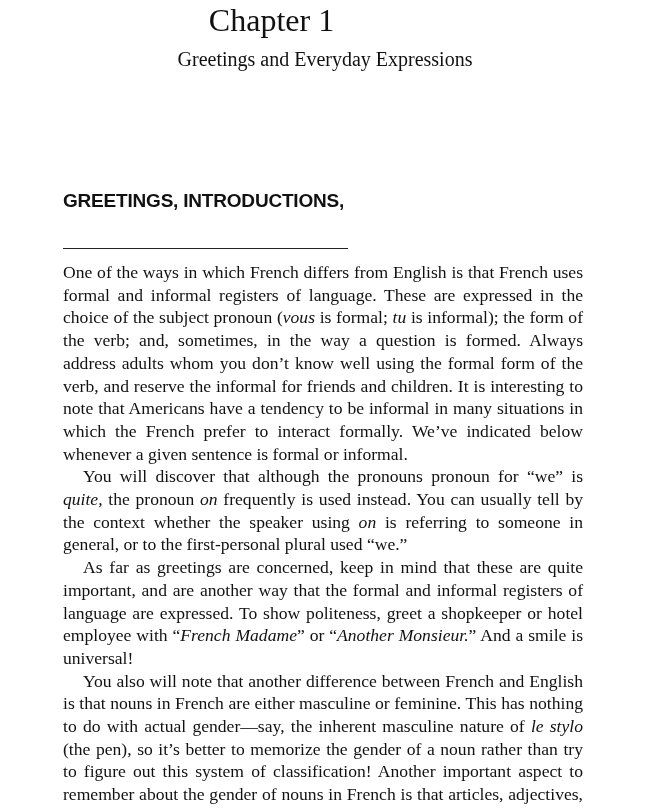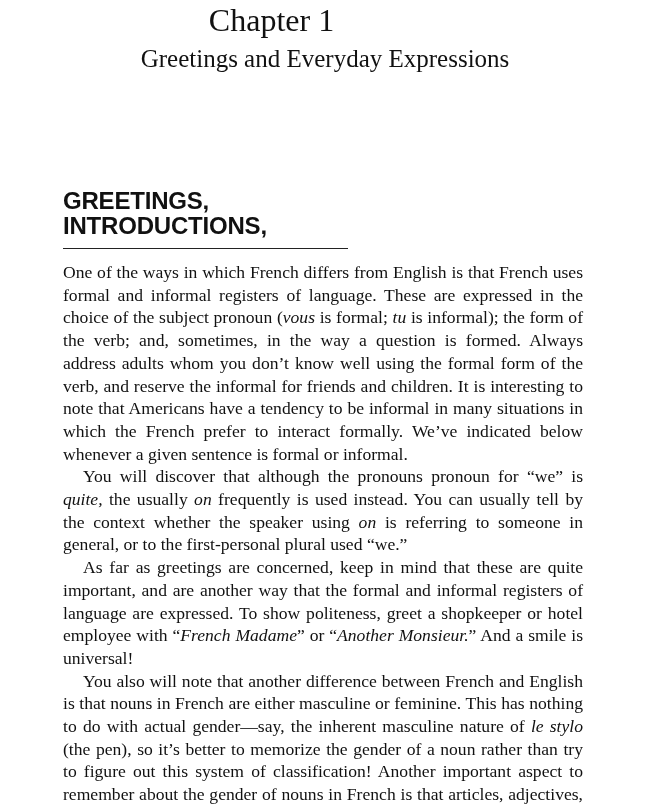--- a/index.html
+++ b/index.html
@@ -25,32 +25,32 @@
       line-height: 36px;
       color: #111;
     }
     .chapter-title {
       position: absolute;
       left: 0;
       top: 44px;
       width: 650px;
       text-align: center;
       font-family: "Liberation Serif", "DejaVu Serif", serif;
-      font-size: 25px;
+      font-size: 20px;
       line-height: 30px;
       color: #111;
     }
     .section-heading {
       position: absolute;
       left: 63px;
       top: 188px;
       width: 330px;
       font-family: "Liberation Sans", "DejaVu Sans", sans-serif;
       font-weight: bold;
-      font-size: 24px;
+      font-size: 19px;
       line-height: 25px;
       letter-spacing: -0.2px;
       color: #111;
     }
     .section-rule {
       position: absolute;
       left: 63px;
       top: 248px;
       width: 285px;
       height: 0;
@@ -88,16 +88,16 @@
   <div class="chapter-title">Greetings and Everyday Expressions</div>
 </div>
 
 <div class="section-heading">
   <div>GREETINGS, INTRODUCTIONS,</div>
 </div>
 <div class="section-rule"></div>
 
 <div class="body-text">
   <p class="first"><span>One of the ways in which French differs from English is that French uses formal and informal registers of language. These are expressed in the choice of the subject pronoun (</span><em>vous</em><span> is formal; </span><em>tu</em><span> is informal); the form of the verb; and, sometimes, in the way a question is formed. Always address adults whom you don’t know well using the formal form of the verb, and reserve the informal for friends and children. It is interesting to note that Americans have a tendency to be informal in many situations in which the French prefer to interact formally. We’ve indicated below whenever a given sentence is formal or informal.</span></p>
-  <p><span>You will discover that although the pronouns pronoun for “we” is </span><em>quite,</em><span> the usually </span><em>on</em><span> frequently is used instead. You can usually tell by the context whether the speaker using </span><em>on</em><span> is referring to someone in general, or to the first-personal plural used “we.”</span></p>
+  <p><span>You will discover that although the pronouns pronoun for “we” is </span><em>quite,</em><span> the pronoun </span><em>on</em><span> frequently is used instead. You can usually tell by the context whether the speaker using </span><em>on</em><span> is referring to someone in general, or to the first-personal plural used “we.”</span></p>
   <p><span>As far as greetings are concerned, keep in mind that these are quite important, and are another way that the formal and informal regis­ters of language are expressed. To show politeness, greet a shopkeeper or hotel employee with “</span><em>French Madame</em><span>” or “</span><em>Another Monsieur.</em><span>” And a smile is universal!</span></p>
   <p><span>You also will note that another difference between French and Eng­lish is that nouns in French are either masculine or feminine. This has nothing to do with actual gender—say, the inherent masculine nature of </span><em>le stylo</em><span> (the pen), so it’s better to memorize the gender of a noun rather than try to figure out this system of classification! Another important aspect to remember about the gender of nouns in French is that articles, adjectives, pronouns, and some verbs must agree with nouns in gender and number. We have indicated this below where</span></p>
 </div>
 
 </body></html>

